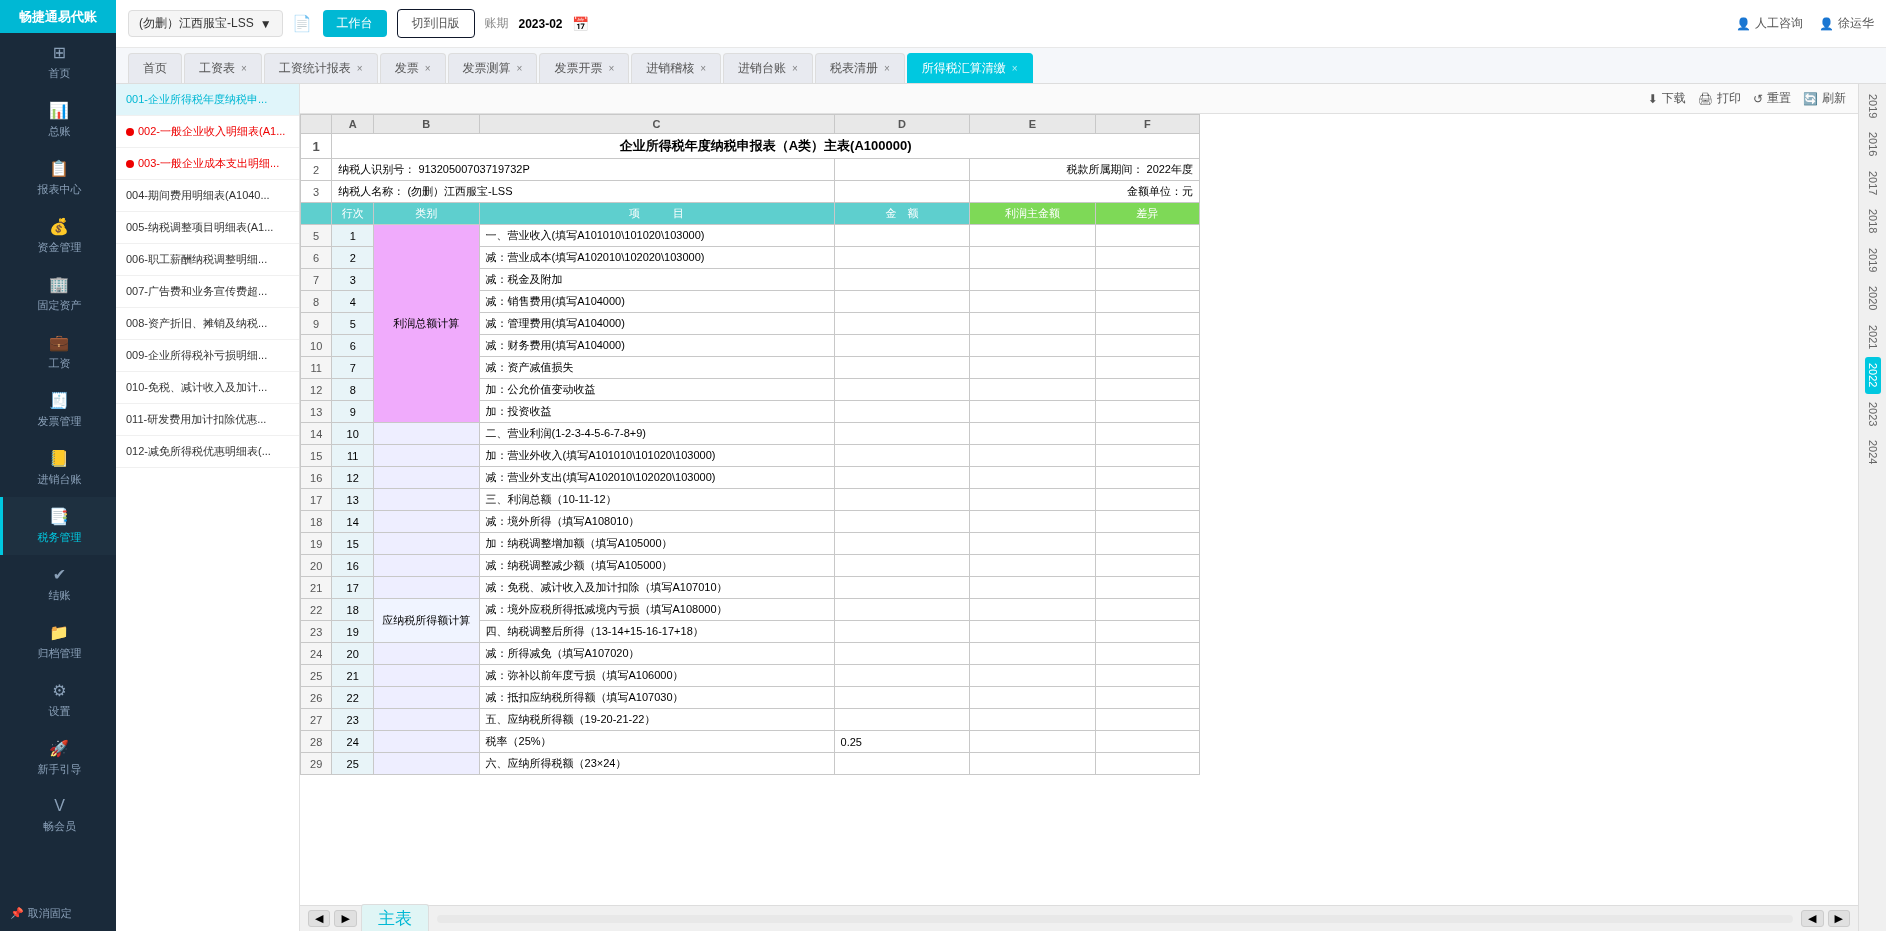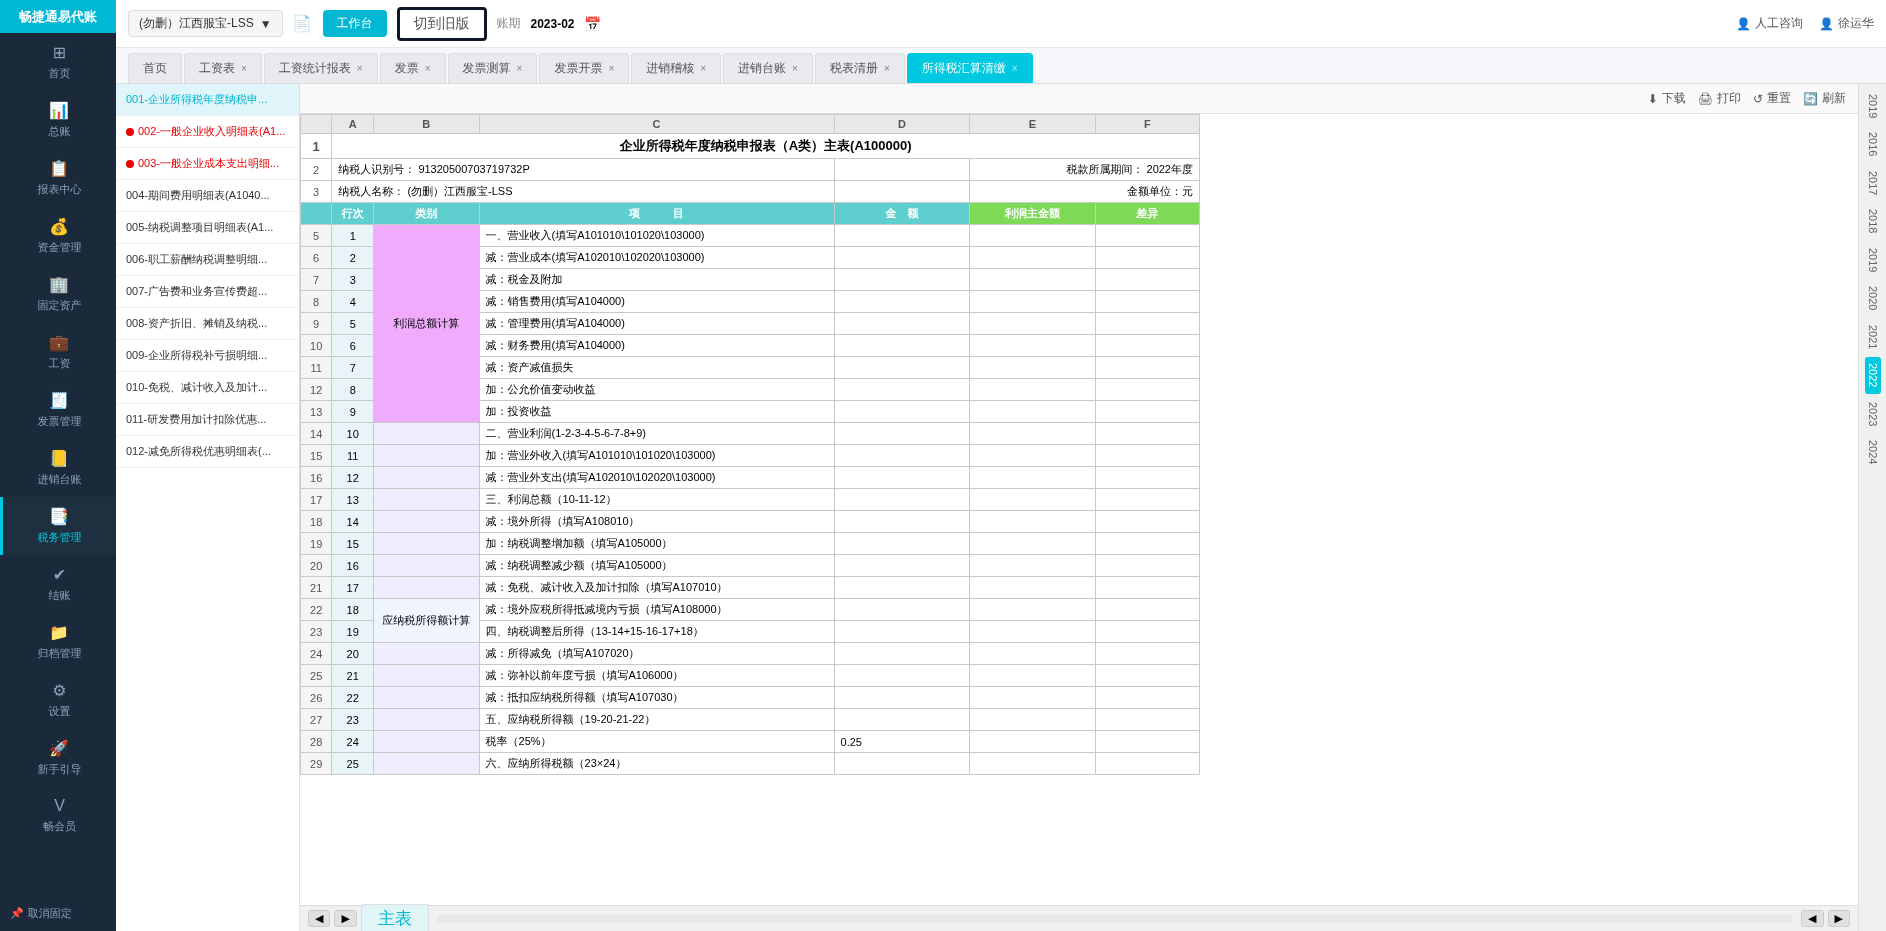--- a/index.html
+++ b/index.html
@@ -86,24 +86,24 @@
       color: white;
       border: none;
       border-radius: 4px;
       padding: 5px 14px;
       font-size: 12px;
       cursor: pointer;
     }
     .topbar-btn-outline {
       background: white;
       color: #555;
-      border: 3px solid #0f172a;
+      border: 1px solid #0f172a;
       border-radius: 4px;
       padding: 5px 14px;
-      font-size: 14px;
+      font-size: 12px;
       cursor: pointer;
     }
     .topbar-right {
       margin-left: auto;
       display: flex;
       align-items: center;
       gap: 16px;
       color: #555;
       font-size: 12px;
     }
@@ -250,21 +250,21 @@
     }
     .main-table th, .main-table td {
       border: 1px solid #c8c8c8;
       padding: 3px 6px;
       white-space: nowrap;
     }
     .main-table th {
       background: #d9f0f0;
       color: #333;
       text-align: center;
-      font-weight: bold;
+      font-weight: normal;
     }
     .main-table .col-header {
       background: #e8e8e8;
       text-align: center;
       color: #555;
       font-weight: bold;
     }
     .main-table .row-num {
       background: #f5f5f5;
       text-align: center;

